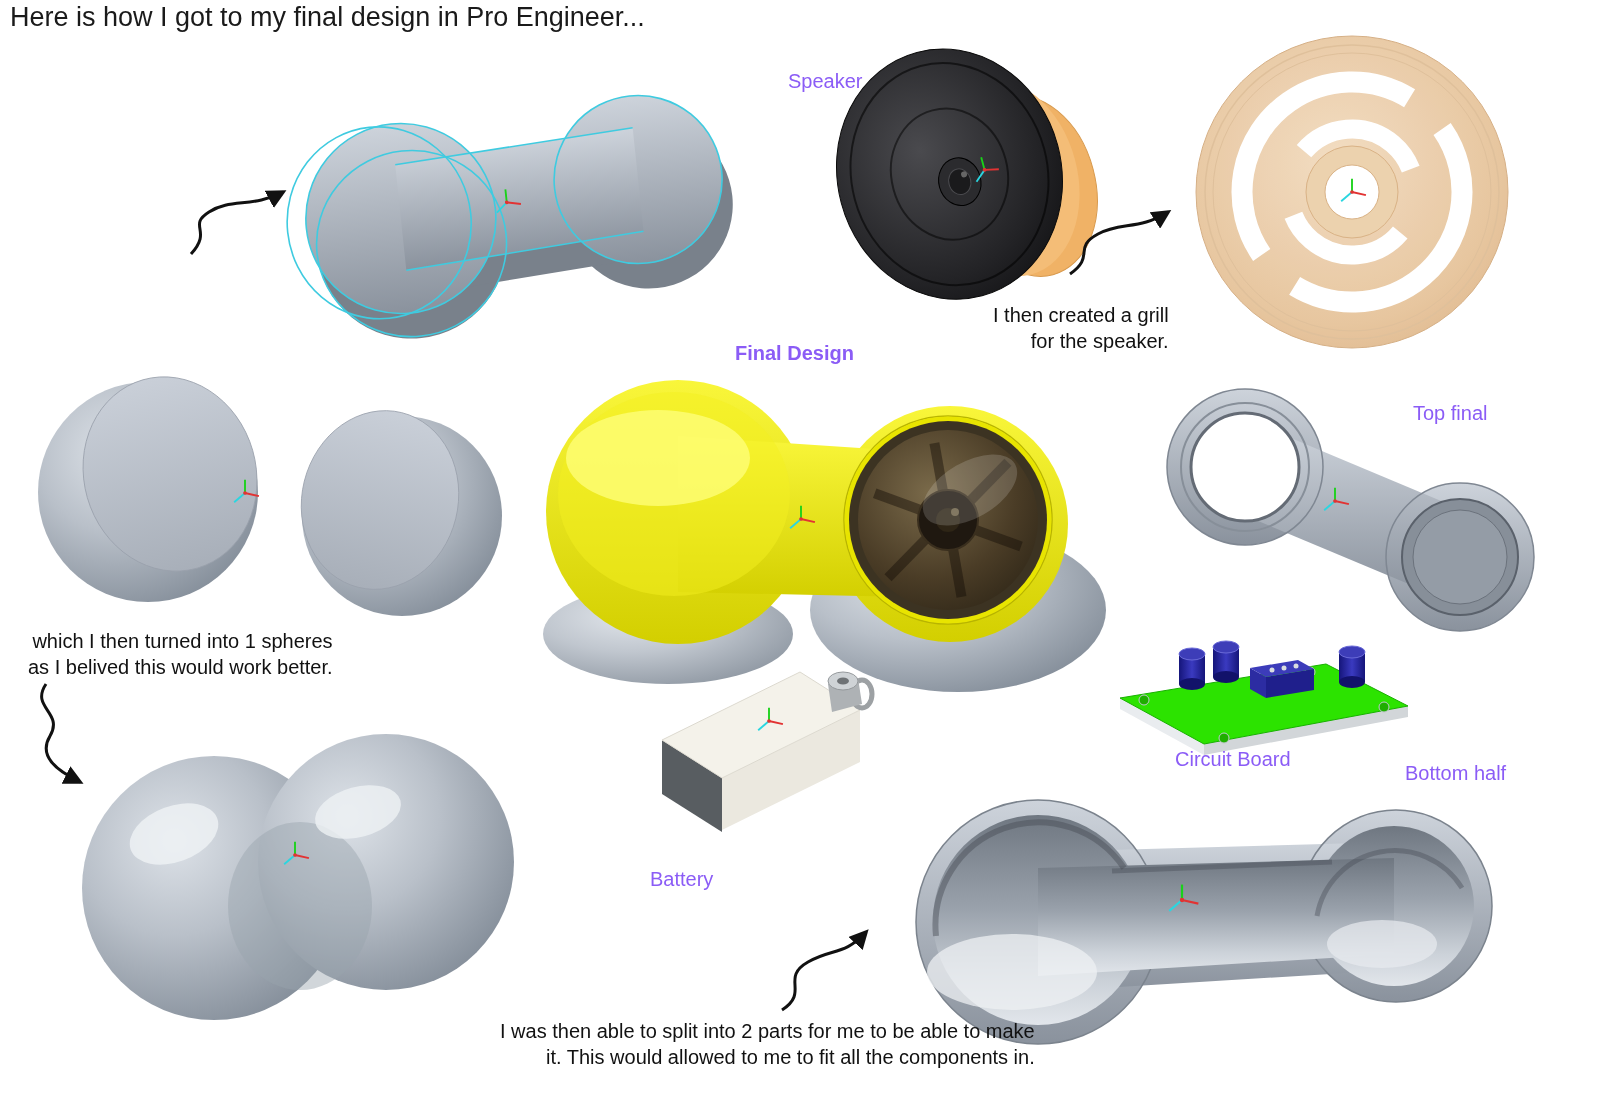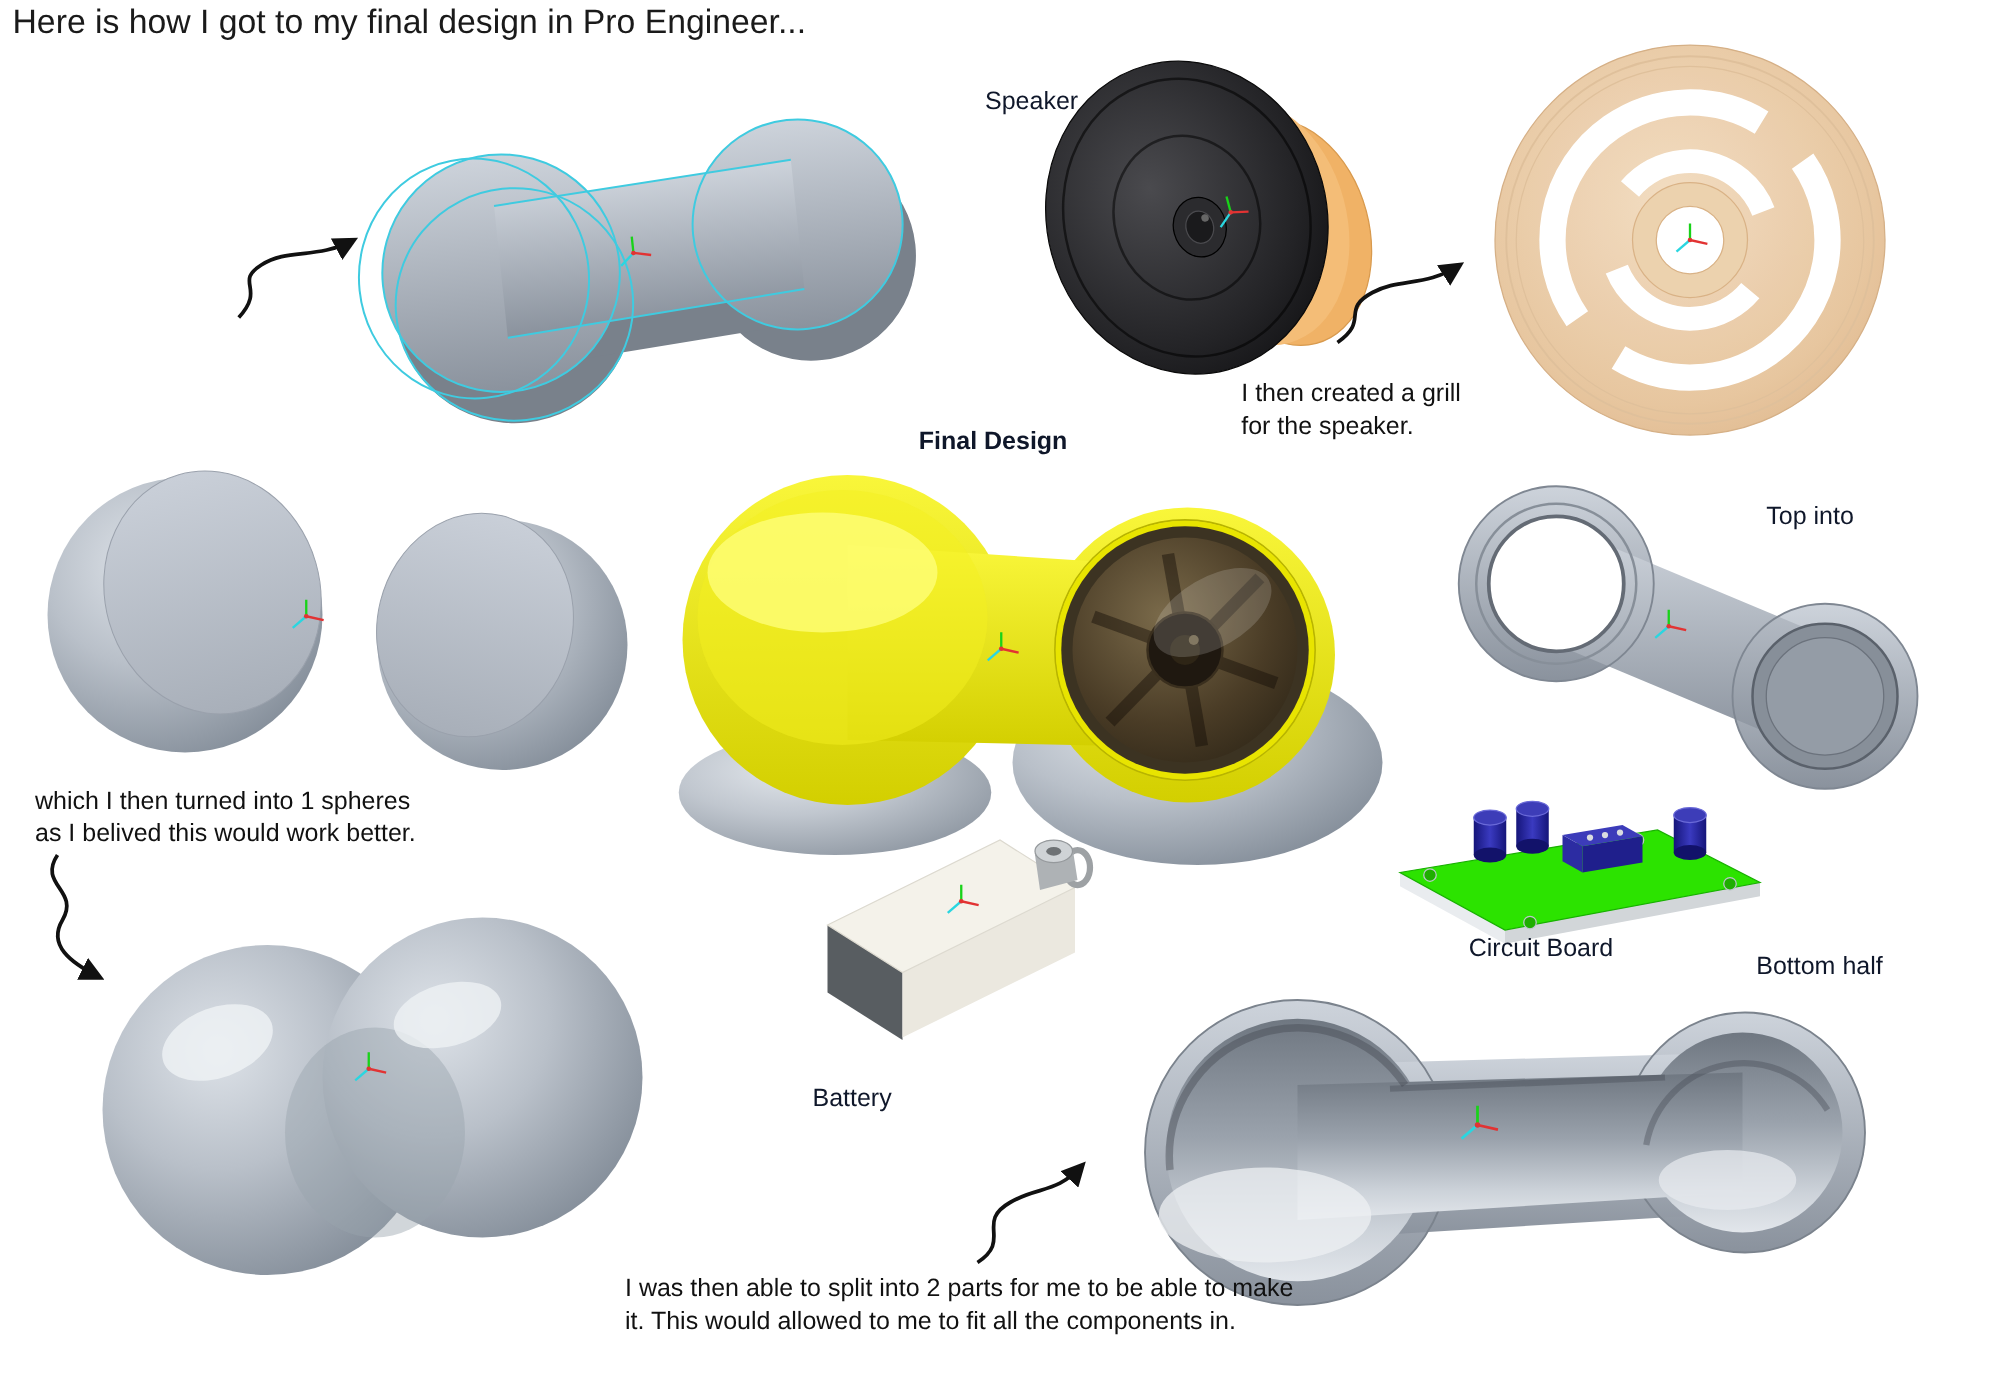--- a/index.html
+++ b/index.html
@@ -1,19 +1,19 @@
 <!DOCTYPE html>
 <html><head>
 <meta charset="utf-8">
 <style>
   html,body{margin:0;padding:0;background:#fff;}
   #canvas{position:relative;width:1600px;height:1107px;background:#fff;overflow:hidden;
-          font-family:"Liberation Sans", sans-serif;color:#1a1a1a;}
+          font-family:"Liberation Sans", sans-serif;color:#1a1a1a;text-align:right;}
   .fig{position:absolute;}
-  .lbl{position:absolute;font-size:20px;color:#0f172a;white-space:nowrap;}
+  .lbl{position:absolute;font-size:20px;color:#8b5cf6;white-space:nowrap;}
   .cap{position:absolute;font-size:20px;color:#111;line-height:1.32;white-space:nowrap;}
   .title{position:absolute;left:10px;top:2px;font-size:27px;color:#1a1a1a;}
   .bold{font-weight:bold;}
 </style>
 </head>
 <body>
 
 <div id="canvas">
 
   <svg width="0" height="0" style="position:absolute">
@@ -271,21 +271,21 @@
     <div>for the speaker.</div>
   </div>
 
   <div class="lbl bold" style="left:735px;top:342px">Final Design</div>
 
   <div class="cap" style="left:28px;top:628px">
     <div>which I then turned into 1 spheres</div>
     <div>as I belived this would work better.</div>
   </div>
 
-  <div class="lbl" style="left:1413px;top:402px">Top into</div>
+  <div class="lbl" style="left:1413px;top:402px">Top final</div>
 
   <div class="lbl" style="left:1175px;top:748px">Circuit Board</div>
 
   <div class="lbl" style="left:1405px;top:762px">Bottom half</div>
 
   <div class="lbl" style="left:650px;top:868px">Battery</div>
 
   <div class="cap" style="left:500px;top:1018px">
     <div>I was then able to split into 2 parts for me to be able to make</div>
     <div>it. This would allowed to me to fit all the components in.</div>

